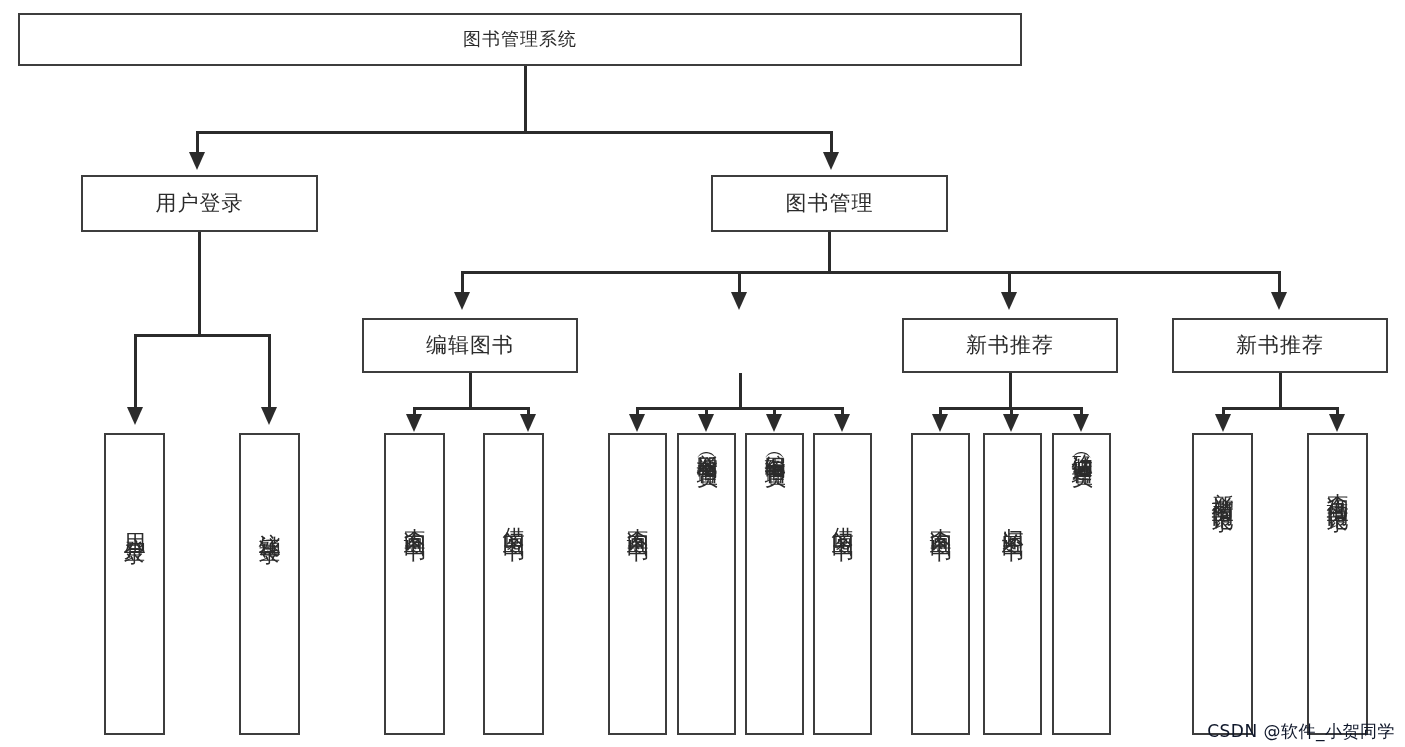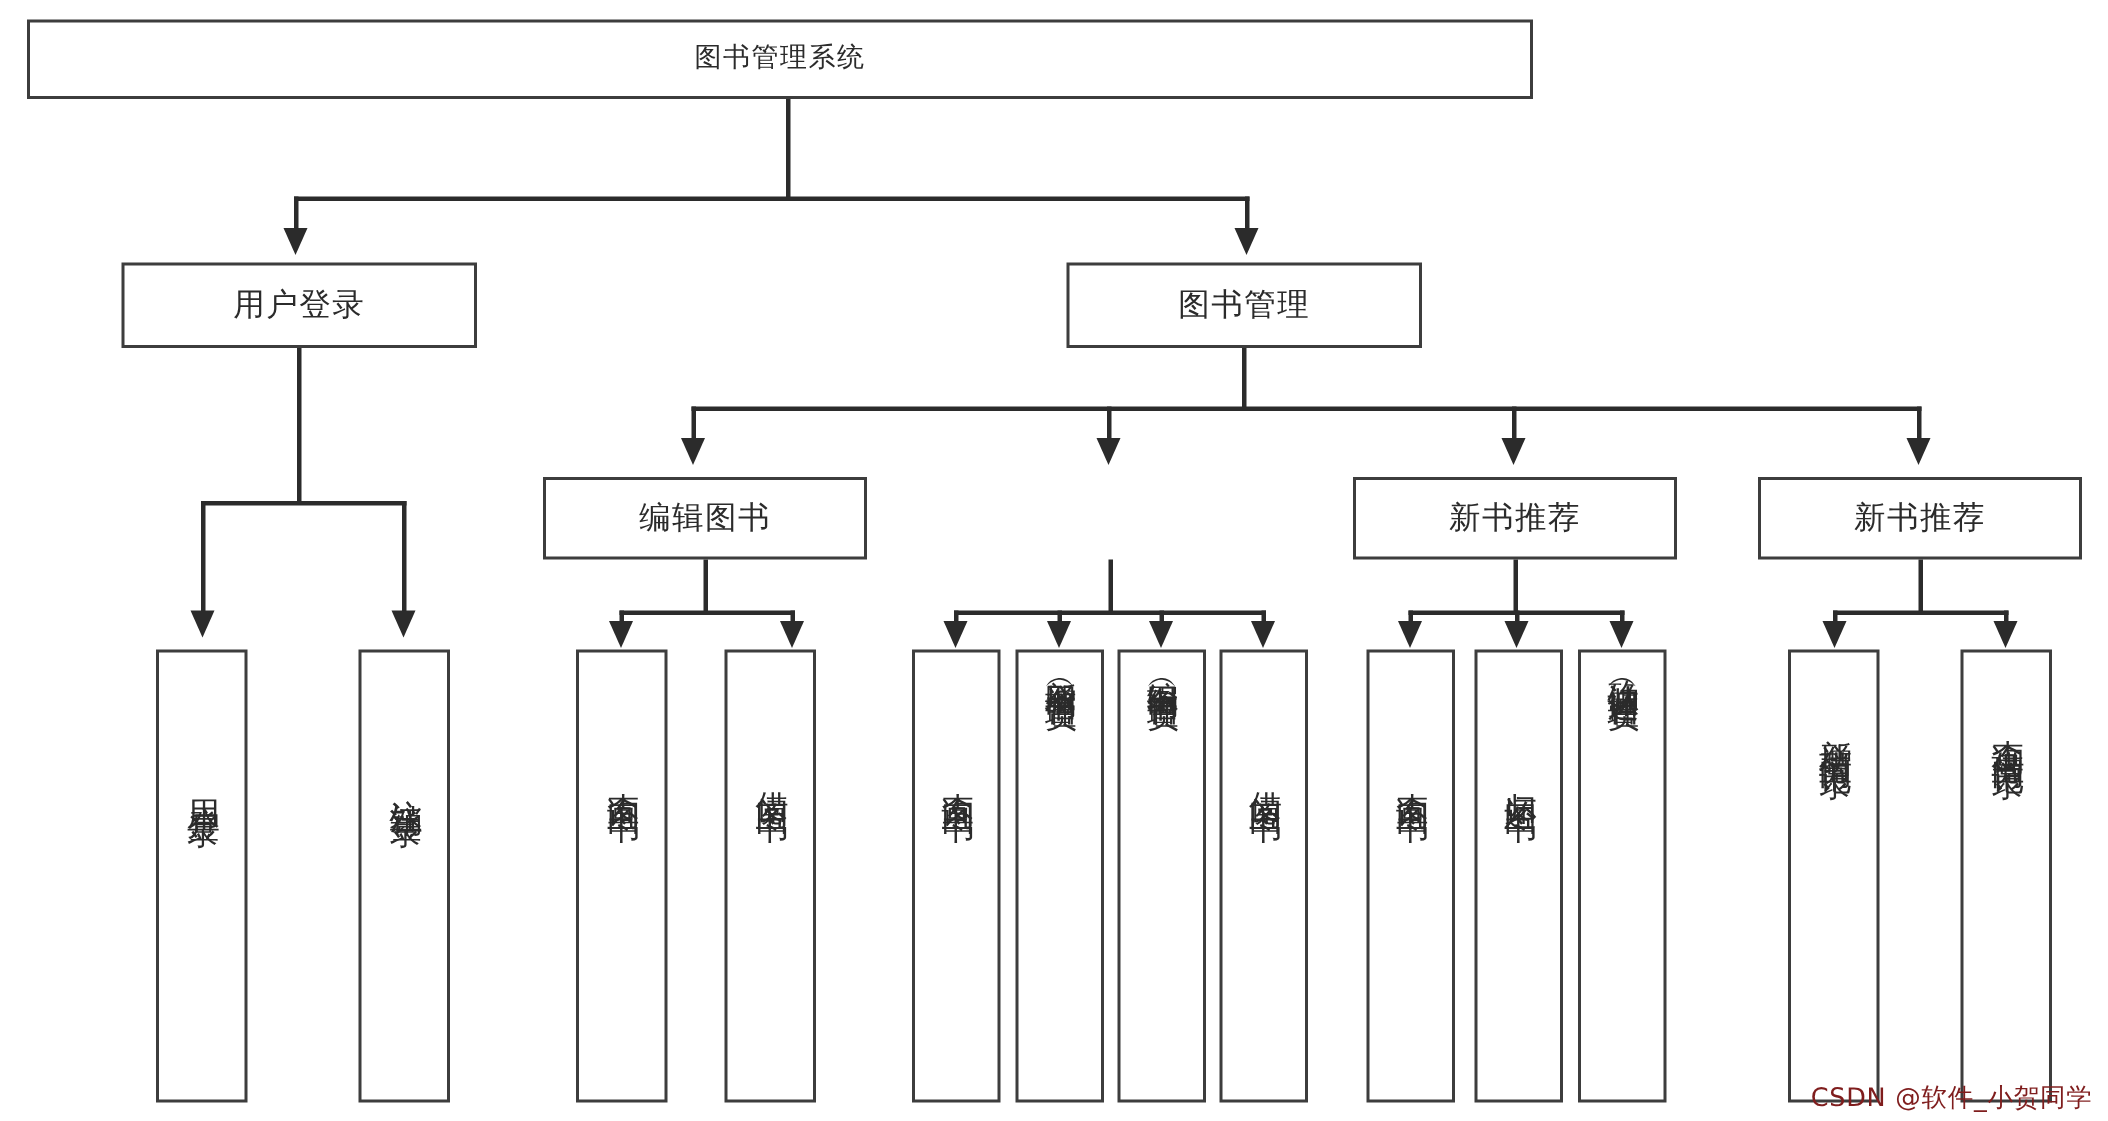--- a/index.html
+++ b/index.html
@@ -61,21 +61,21 @@
     border-left:8px solid transparent;
     border-right:8px solid transparent;
     border-top:18px solid #2b2b2b;
   }
 
   
   #watermark{
     position:absolute;
     right:10px;bottom:4px;
     font-size:17px;
-    color:#7f1d1d;
+    color:#0f172a;
     letter-spacing:0.5px;
     white-space:nowrap;
     pointer-events:none;
   }
 </style>
 </head>
 <body>
 
 <div id="canvas">
 

